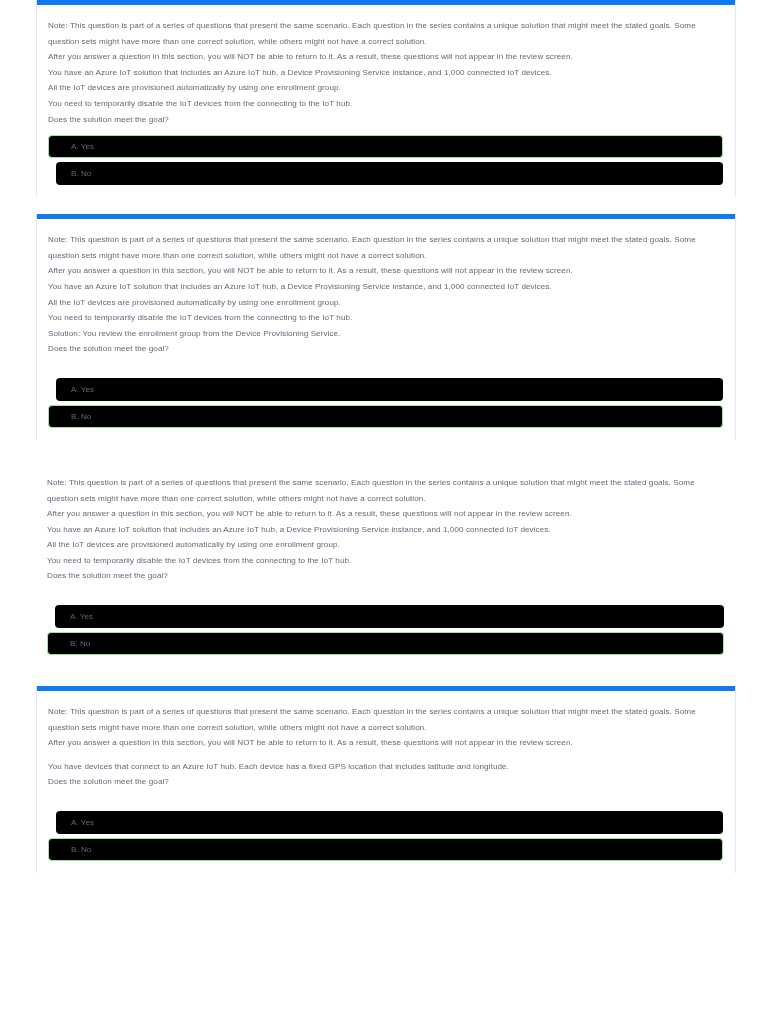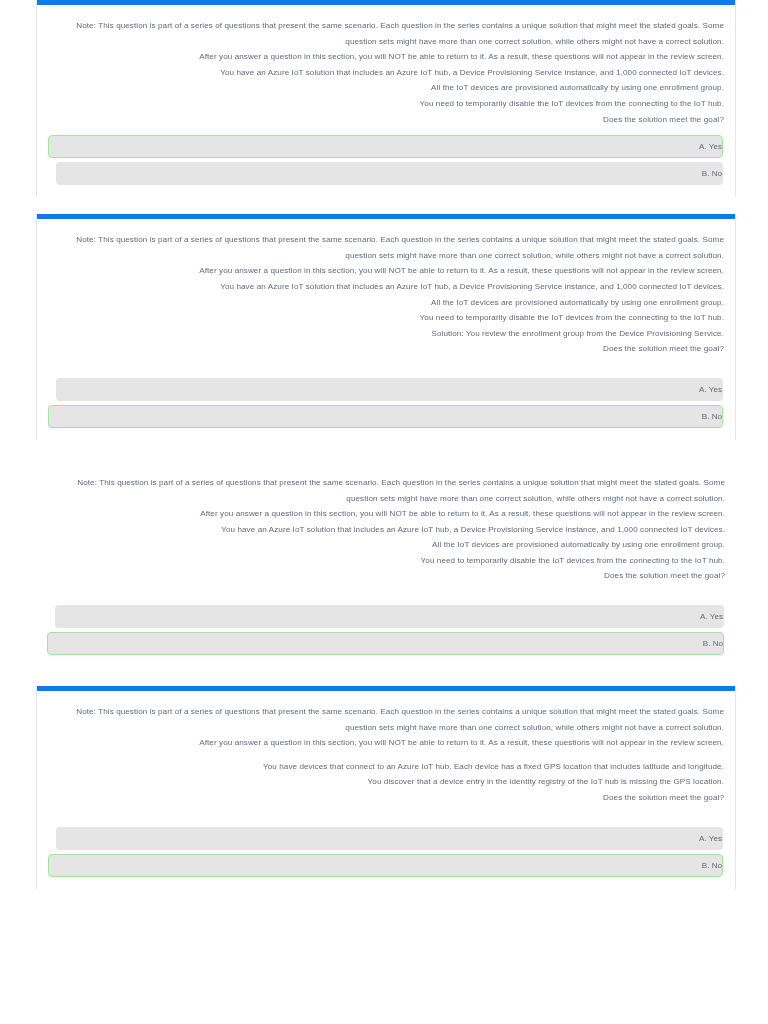--- a/index.html
+++ b/index.html
@@ -61,38 +61,38 @@
   }
   .option {
     box-sizing: border-box;
     border: 1px solid transparent;
     border-radius: 4px;
     padding: 5px 0 5px 14px;
     margin-bottom: 4px;
     font-size: 8.1px;
     line-height: 11px;
     color: #5e6a78;
-    background: #e5e5e5;
+    background: #000000;
   }
   .option.selected {
     border: 1px solid #a3e3a0;
     margin-left: -8px;
     padding-left: 22px;
     width: calc(100% + 8px);
   }
   .spacer-top { height: 27px; }
   .opt-pad-small { margin-top: 8px; }
   .opt-pad-large { margin-top: 21px; }
 </style>
 </head>
 <body>
 
 <div class="page">
   <div class="spacer-top"></div>
-  <div class="cards" id="cards-root" style="top: 0px; text-align: right;">
+  <div class="cards" id="cards-root" style="top: 0px;">
       <div class="card bordered">
         <div class="card-accent" style="background: rgb(15, 122, 238);"></div>
         <div class="card-body">
           <p class="q-line" style="color: rgb(94, 106, 120);">Note: This question is part of a series of questions that present the same scenario. Each question in the series contains a unique solution that might meet the stated goals. Some question sets might have more than one correct solution, while others might not have a correct solution.</p>
           <p class="q-line" style="color: rgb(94, 106, 120);">After you answer a question in this section, you will NOT be able to return to it. As a result, these questions will not appear in the review screen.</p>
           <p class="q-line" style="color: rgb(94, 106, 120);">You have an Azure IoT solution that includes an Azure IoT hub, a Device Provisioning Service instance, and 1,000 connected IoT devices.</p>
           <p class="q-line" style="color: rgb(94, 106, 120);">All the IoT devices are provisioned automatically by using one enrollment group.</p>
           <p class="q-line" style="color: rgb(94, 106, 120);">You need to temporarily disable the IoT devices from the connecting to the IoT hub.</p>
           <p class="q-line" style="color: rgb(94, 106, 120);">Does the solution meet the goal?</p>
           <div class="options opt-pad-small">
@@ -133,21 +133,20 @@
           </div>
         </div>
       </div>
       <div style="height: 19px;"></div>
       <div class="card bordered">
         <div class="card-accent" style="background: rgb(15, 122, 238);"></div>
         <div class="card-body">
           <p class="q-line" style="color: rgb(94, 106, 120);">Note: This question is part of a series of questions that present the same scenario. Each question in the series contains a unique solution that might meet the stated goals. Some question sets might have more than one correct solution, while others might not have a correct solution.</p>
           <p class="q-line" style="color: rgb(94, 106, 120);">After you answer a question in this section, you will NOT be able to return to it. As a result, these questions will not appear in the review screen.</p>
           <p class="q-line" style="color: rgb(94, 106, 120); margin-top: 8px;">You have devices that connect to an Azure IoT hub. Each device has a fixed GPS location that includes latitude and longitude.</p>
-          <p class="q-line" style="color: rgb(94, 106, 120);">You discover that a device entry in the identity registry of the IoT hub is missing the GPS location.</p>
           <p class="q-line" style="color: rgb(94, 106, 120);">Does the solution meet the goal?</p>
           <div class="options opt-pad-large">
             <div class="option" style="color: rgb(94, 106, 120);">A. Yes</div>
             <div class="option selected" style="color: rgb(94, 106, 120); border-color: rgb(163, 227, 160);">B. No</div>
           </div>
         </div>
       </div>
     </div>
 </div>
 

